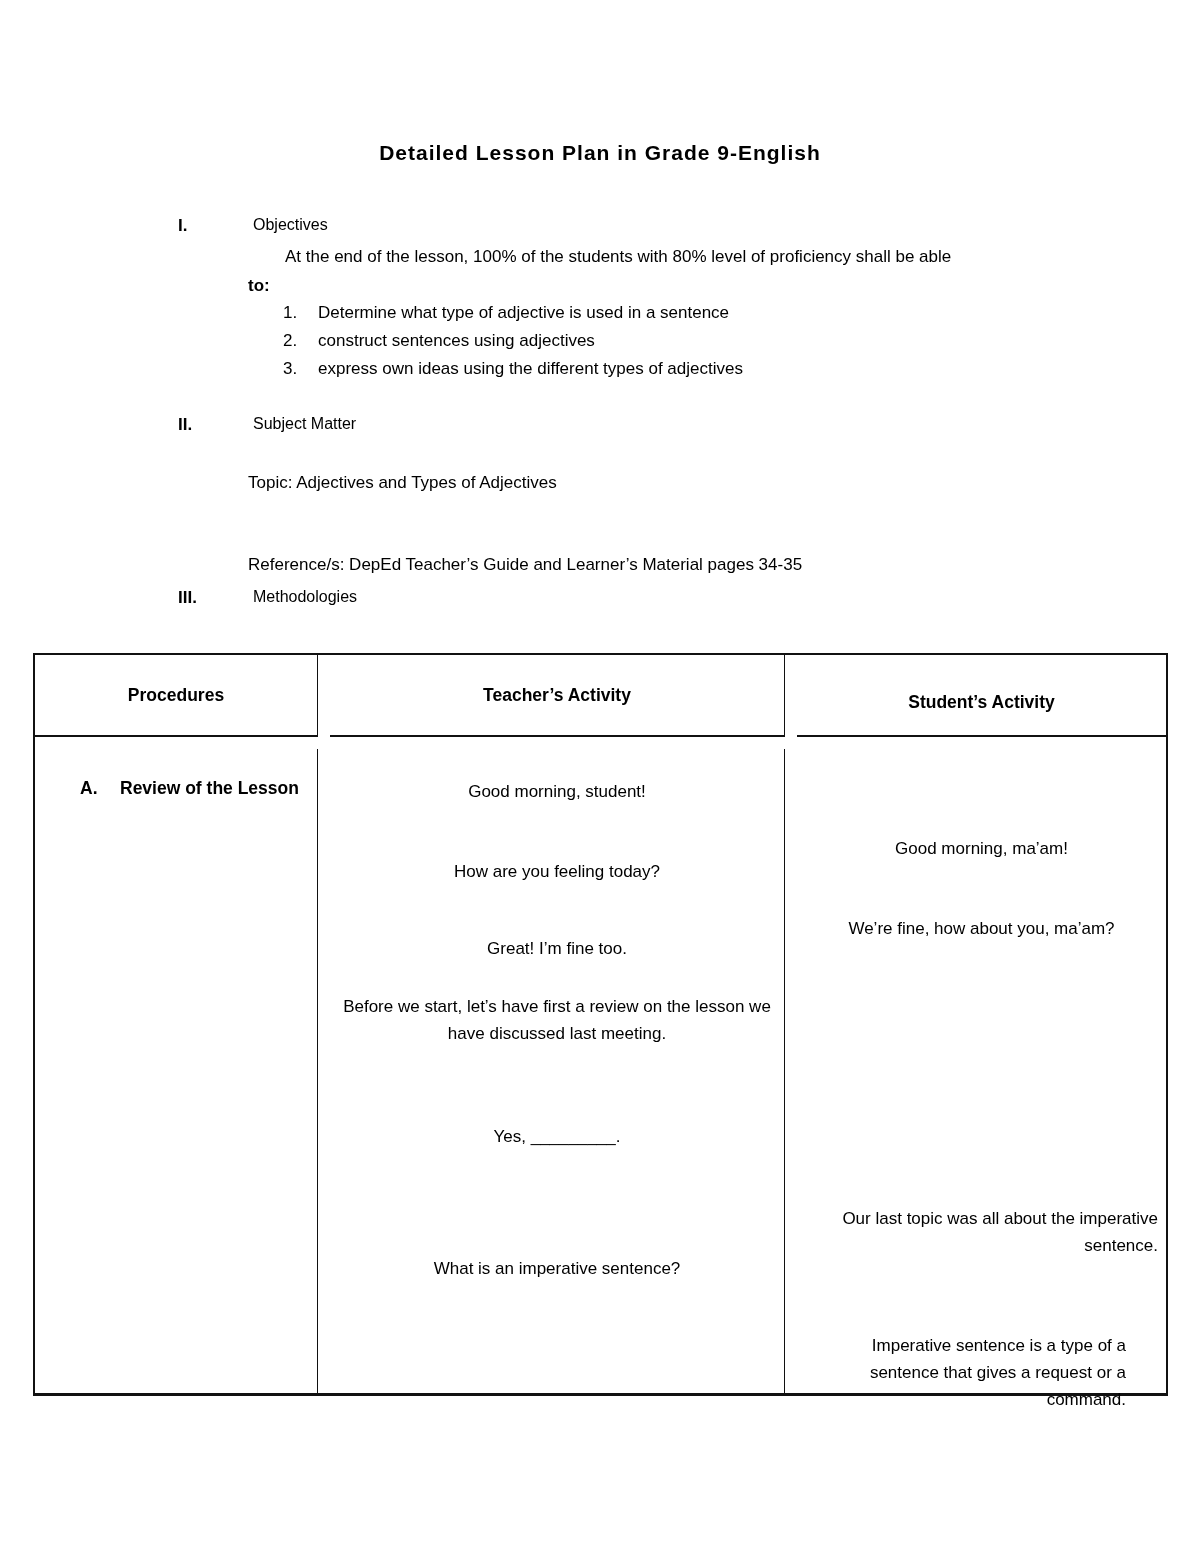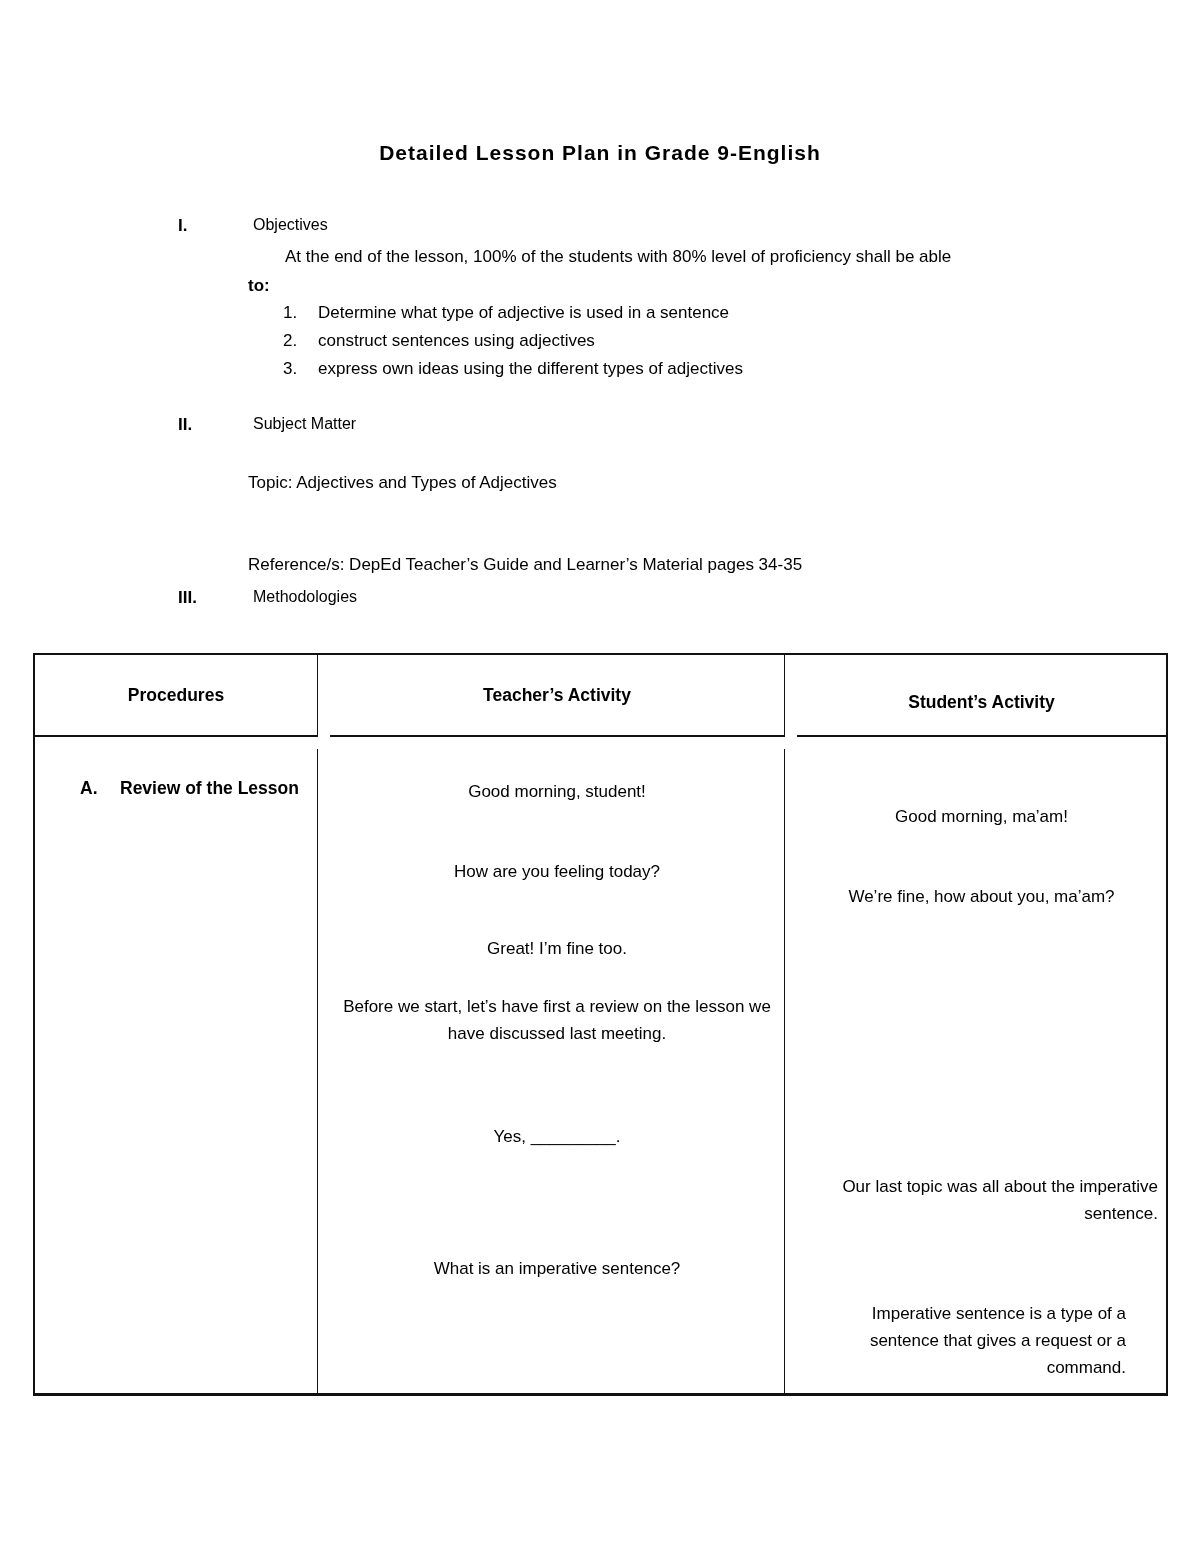--- a/index.html
+++ b/index.html
@@ -141,20 +141,21 @@
   .t-2 { top: 186px; }
   .t-3 { top: 244px; }
   .t-4 { top: 321px; }
   .t-5 { top: 374px; }
   .t-6 { top: 506px; }
   .s-block {
     position: absolute;
     left: 10px;
     right: 10px;
     text-align: center;
+    margin-top: 32px;
   }
   .s-0 { top: 54px; }
   .s-1 { top: 134px; }
   .s-2 {
     top: 424px;
     left: 8px;
     right: 8px;
     text-align: right;
   }
   .s-3 {

